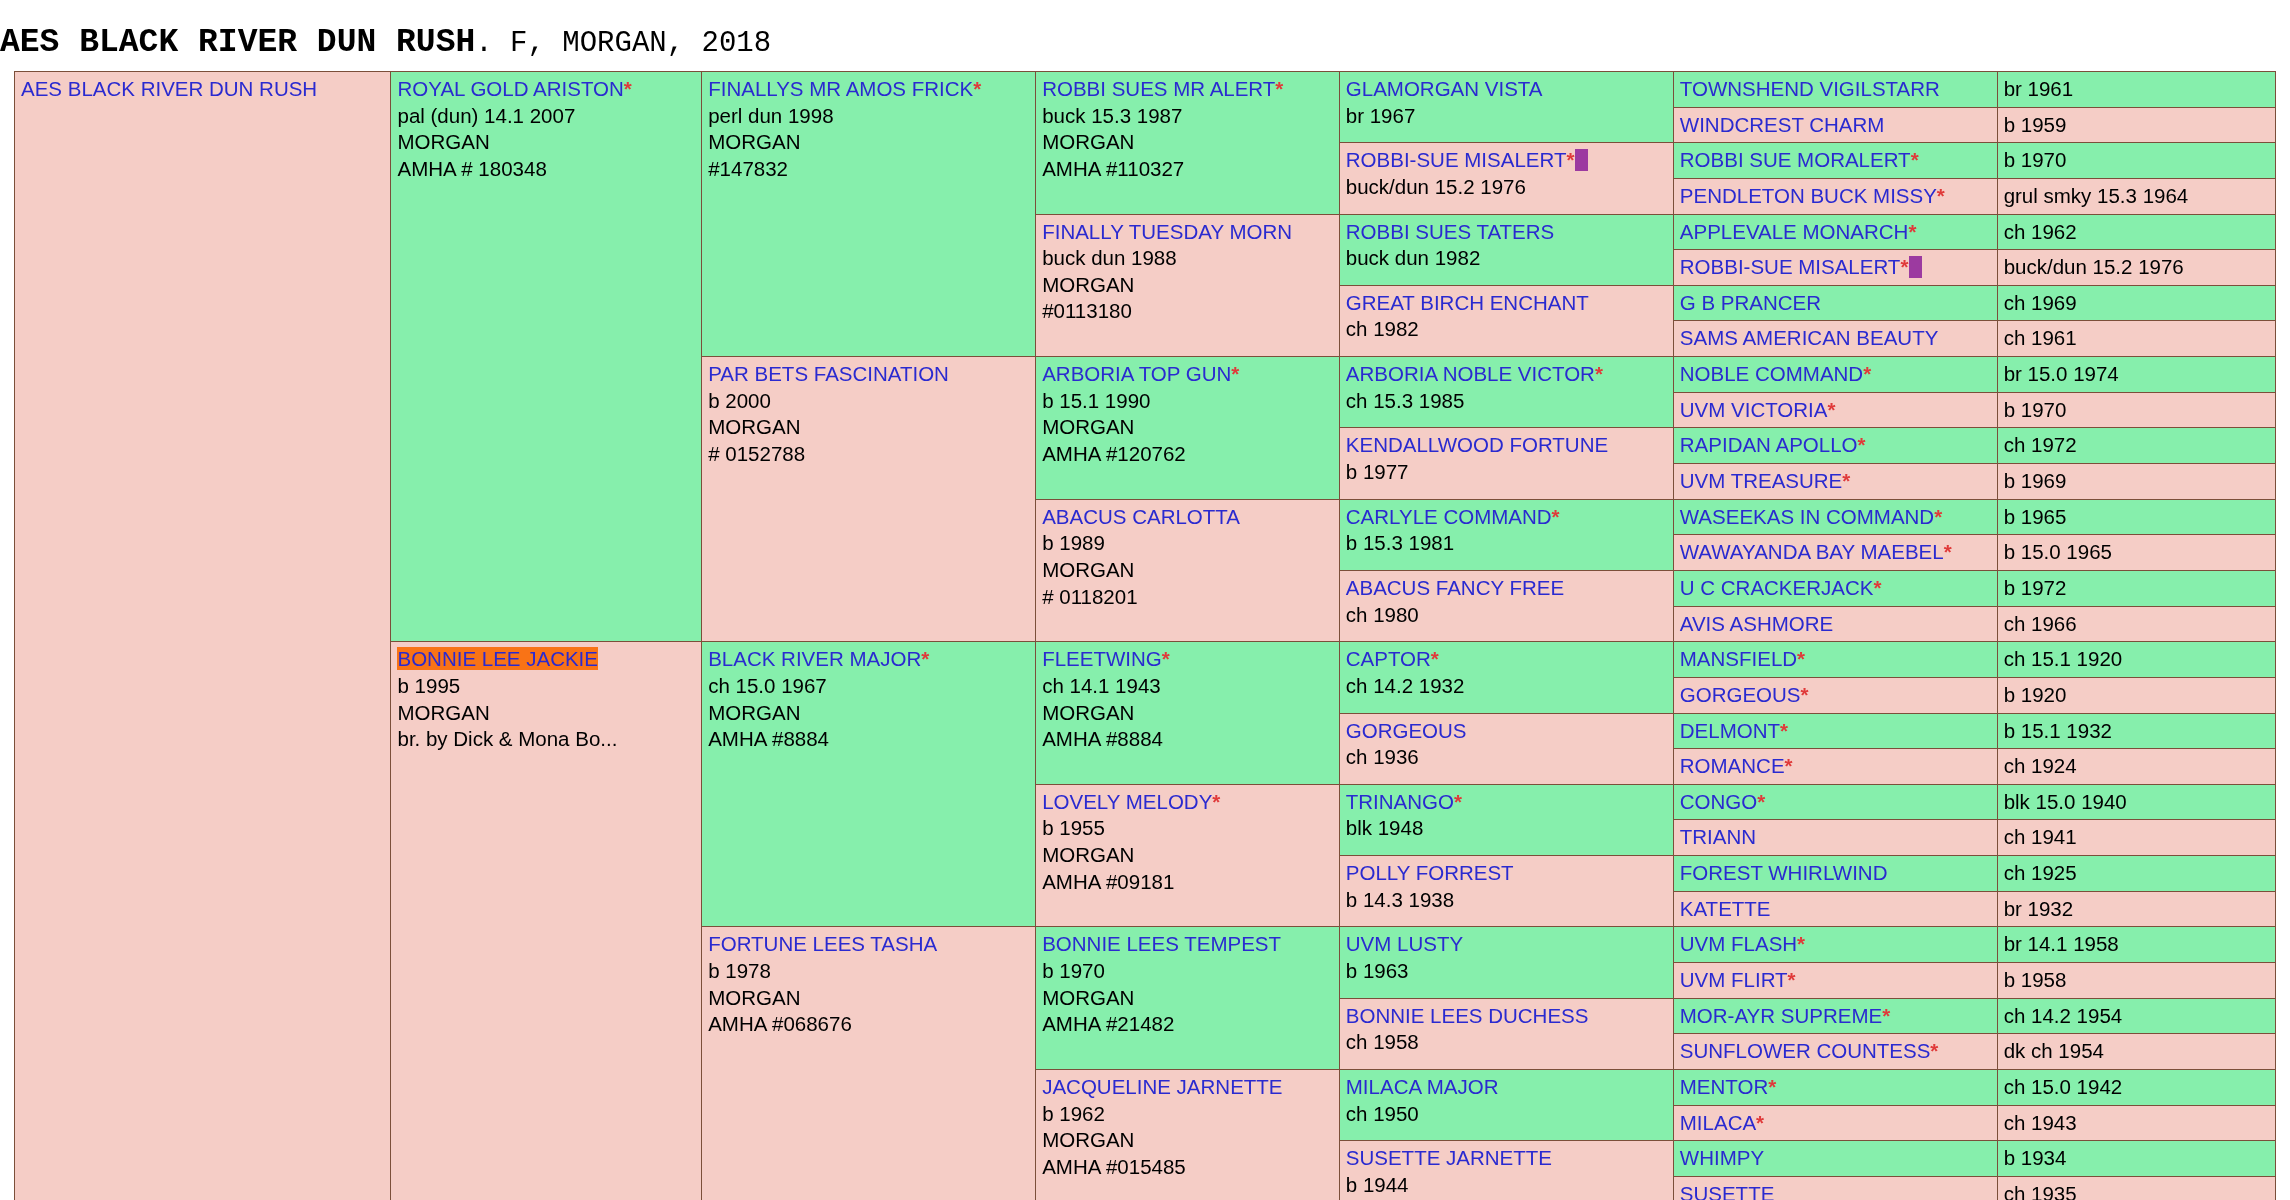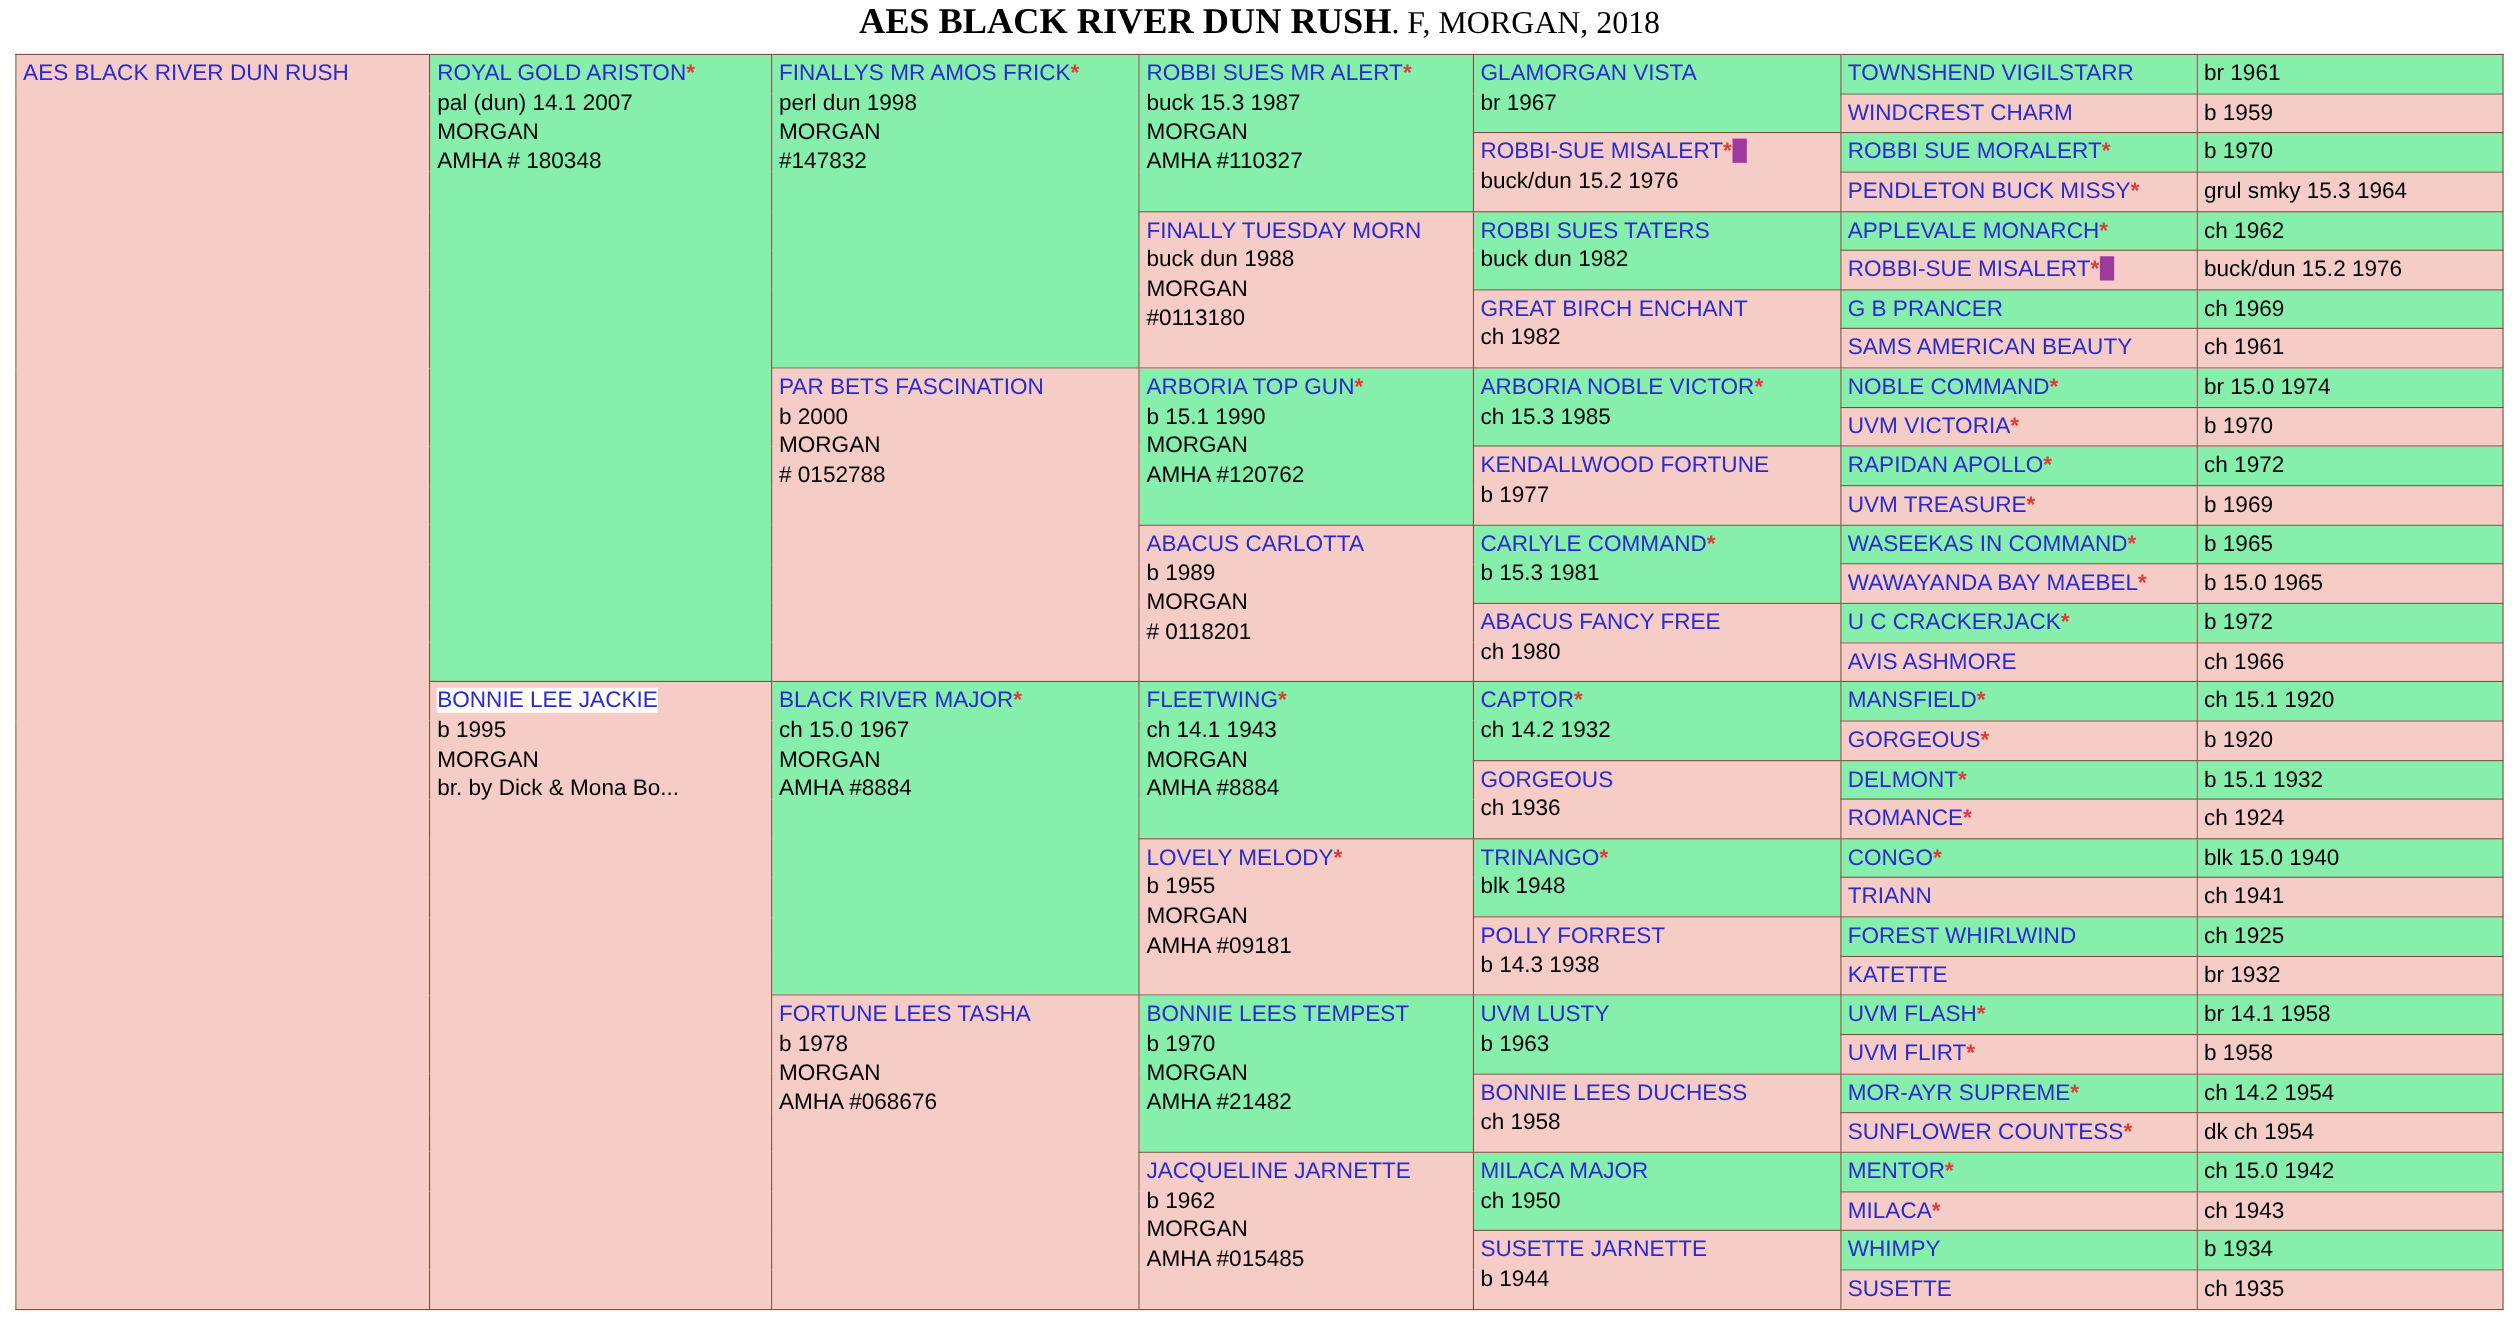--- a/index.html
+++ b/index.html
@@ -1,23 +1,23 @@
 <!DOCTYPE html>
 <html><head>
 <meta charset="utf-8">
 <style>
   html,body{margin:0;padding:0;background:#ffffff;}
   body{width:2290px;height:1200px;font-family:"Liberation Sans",sans-serif;}
   .page{width:2290px;height:1200px;position:relative;box-sizing:border-box;}
 
   .title{
-    text-align:center;
-    font-family:Liberation Serif, serif;
+    text-align:left;
+    font-family:Liberation Mono, monospace;
     font-size:33px;
-    padding-top:2px;
+    padding-top:24px;
     padding-bottom:10px;
     color:#000;
   }
   .title b{font-weight:bold;}
   .title .sub{font-weight:normal;font-size:29px;}
 
   table.ped{
     border-collapse:collapse;
     width:2262px;
     margin:0 14px;
@@ -30,21 +30,21 @@
     font-size:20.5px;
     line-height:1.30;
     color:#1b1bb5;
     overflow:hidden;
   }
   .sire{background:#86efac;}
   .dam{background:#f5cdc6;}
   .name{color:#2a2ad0;}
   .star{color:#e03a3a;font-weight:bold;}
   .meta{color:#000;}
-  .hl{background:#ffffff;display:inline;}
+  .hl{background:#f97316;display:inline;}
   .purple{background:#9c3aa0;display:inline-block;width:13px;height:22px;vertical-align:-4px;margin:0 1px;}
 
   
   col.g1{width:372px}
   col.g2{width:307px}
   col.g3{width:330px}
   col.g4{width:300px}
   col.g5{width:330px}
   col.g6{width:320px}
   col.g7{width:275px}

